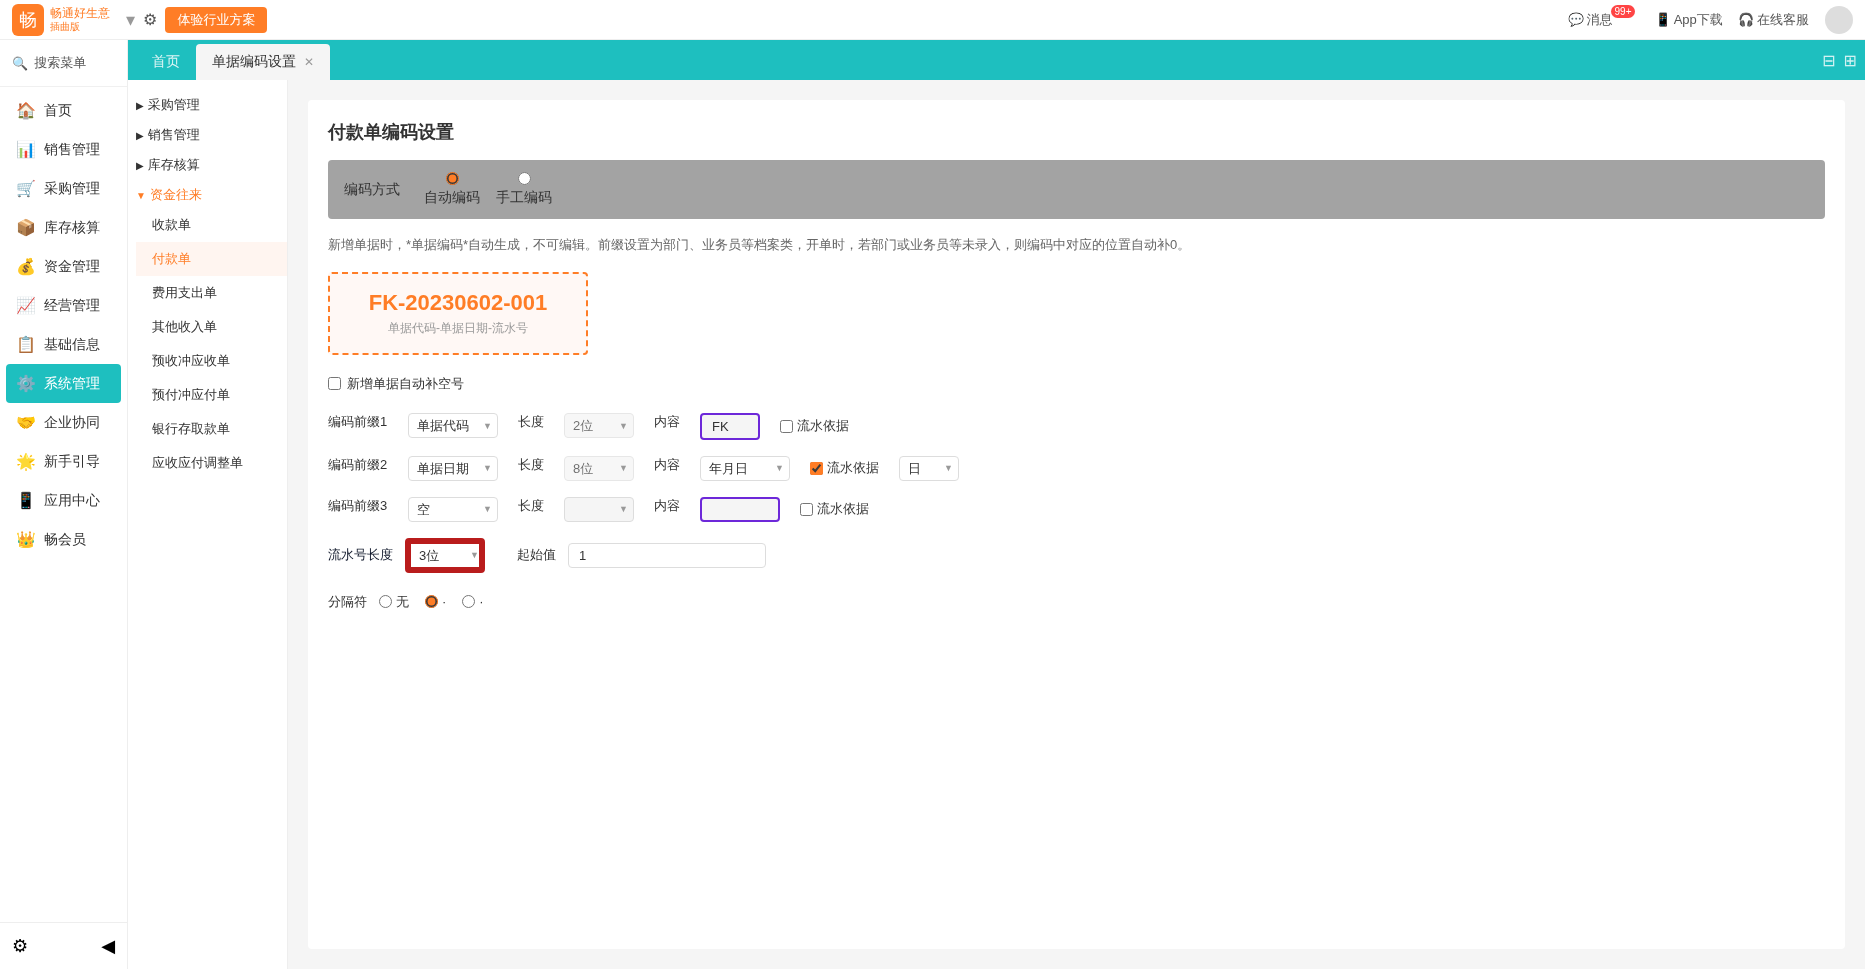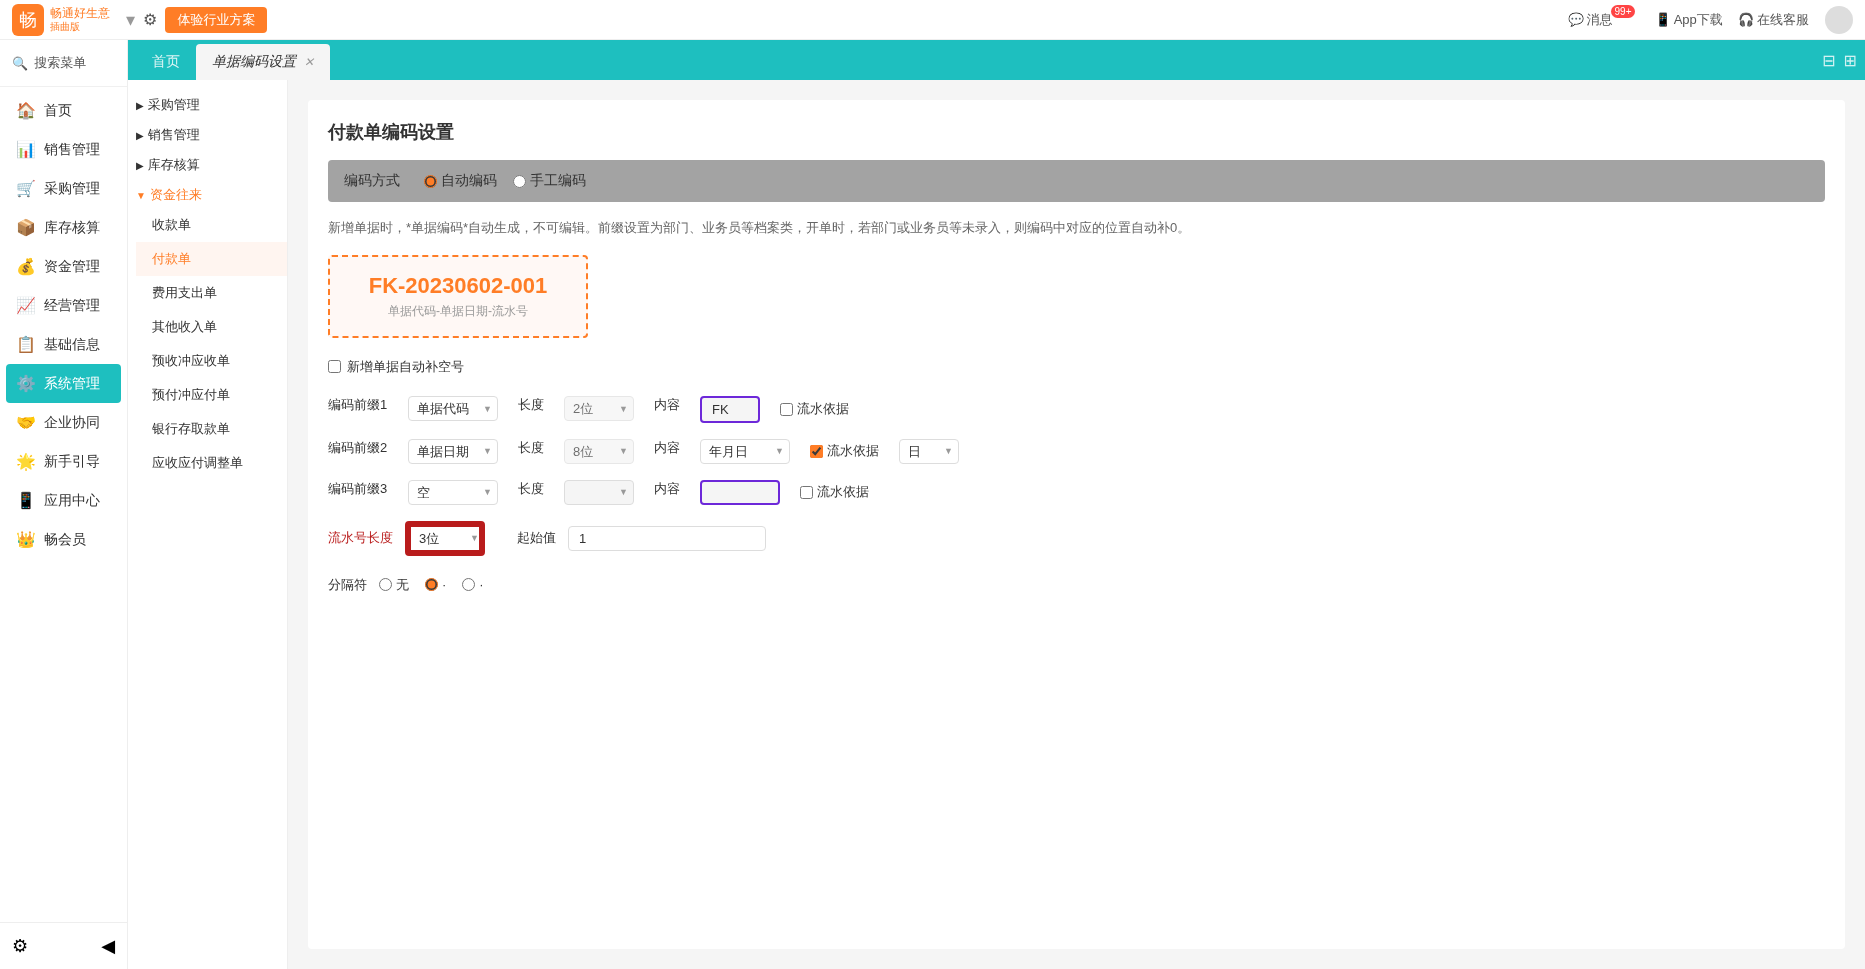--- a/index.html
+++ b/index.html
@@ -89,21 +89,20 @@
       cursor: pointer;
       font-size: 14px;
       color: rgba(255,255,255,0.85);
       gap: 8px;
       border-radius: 4px 4px 0 0;
       margin-top: 4px;
     }
     .tab-item.active {
       background: #f5f5f5;
       color: #333;
-      font-style: italic;
     }
     .tab-close { font-size: 12px; cursor: pointer; color: #999; }
     .tab-bar-right { margin-left: auto; display: flex; align-items: center; gap: 8px; }
     .tab-bar-btn { background: none; border: none; color: rgba(255,255,255,0.8); font-size: 16px; cursor: pointer; }
 
     
     .content-area { display: flex; flex: 1; overflow: hidden; }
 
     
     .secondary-sidebar {
@@ -162,21 +161,21 @@
       display: flex;
       align-items: center;
       gap: 24px;
       padding: 12px 16px;
       background: #a3a3a3;
       border-radius: 4px;
       margin-bottom: 16px;
     }
     .encoding-label { font-size: 14px; color: #333; }
     .radio-group { display: flex; align-items: center; gap: 16px; }
-    .radio-item { display: flex; align-items: center; gap: 4px; font-size: 14px; color: #333; cursor: pointer; }
+    .radio-item { display: flex; align-items: center; gap: 4px; font-size: 14px; color: #333; cursor: pointer; flex-direction: column; }
     .radio-item input[type="radio"] { accent-color: #ff7d26; }
 
     
     .desc-text {
       font-size: 13px;
       color: #666;
       margin-bottom: 16px;
       line-height: 1.6;
     }
 
@@ -280,21 +279,21 @@
       cursor: pointer;
     }
 
     
     .serial-row {
       display: flex;
       align-items: center;
       gap: 12px;
       margin-bottom: 20px;
     }
-    .serial-label { font-size: 13px; color: #b91c1c; }
+    .serial-label { font-size: 13px; color: #0f172a; }
     .serial-select {
       border: 6px solid #b91c1c;
       border-radius: 4px;
       padding: 4px 24px 4px 8px;
       font-size: 13px;
       color: #333;
       background: #fff;
       min-width: 80px;
       appearance: none;
       cursor: pointer;

